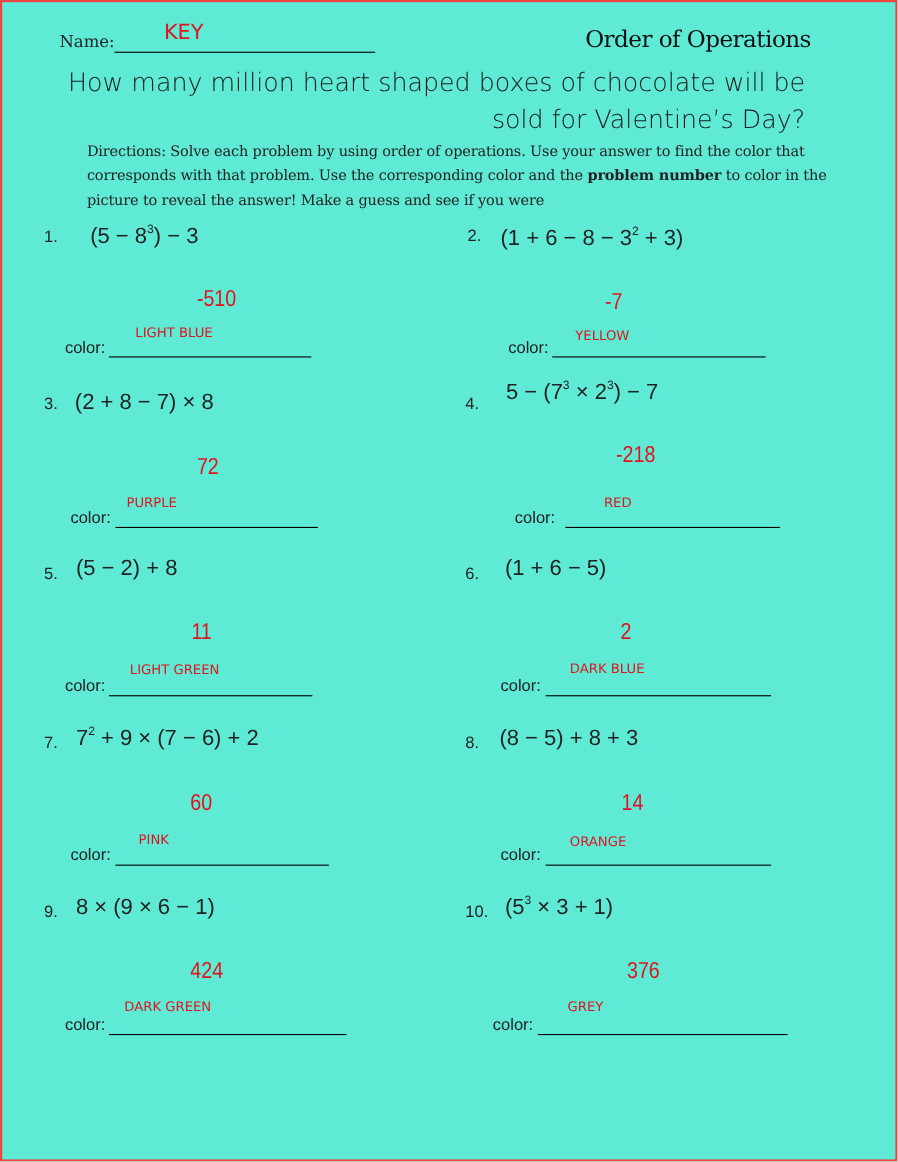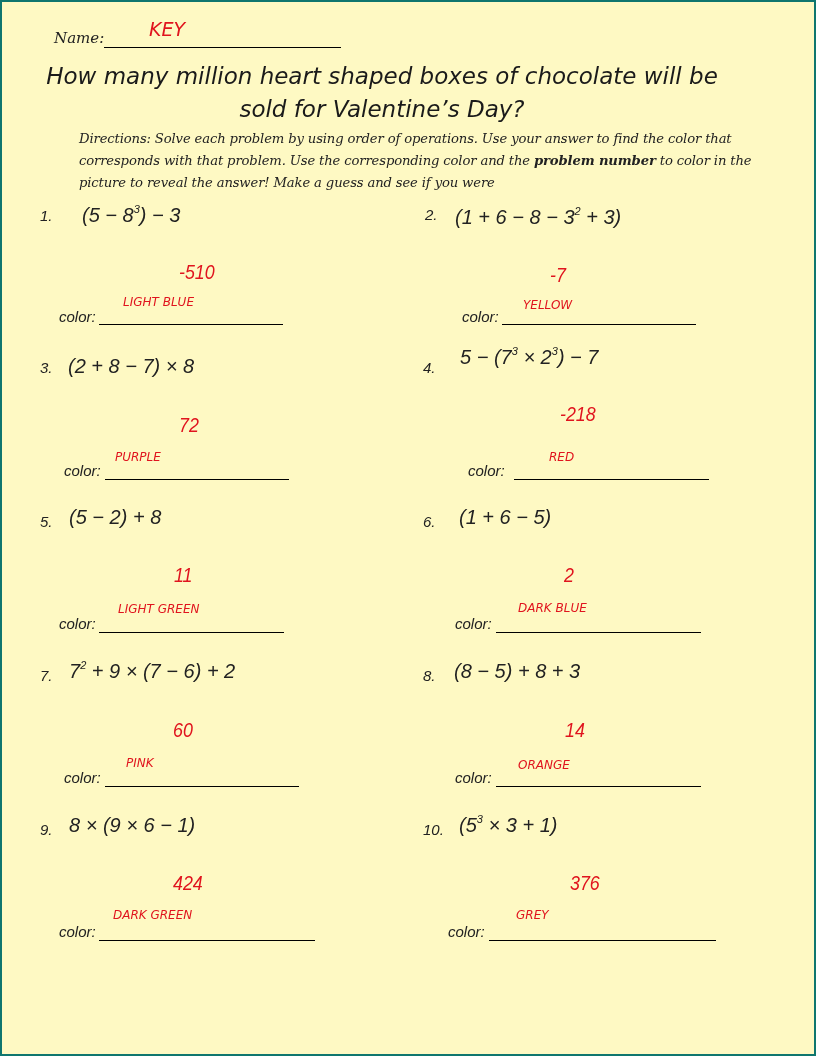--- a/index.html
+++ b/index.html
@@ -13,23 +13,22 @@
       position: relative;
       overflow: hidden;
       font-family: "Liberation Sans", sans-serif;
       color: #111;
     }
     .page {
       position: absolute;
       left: 0; top: 0;
       width: 812px;
       height: 1052px;
-      border: 2px solid #0f766e;
-      background: #fef9c3;
-      font-style: italic;
+      border: 2px solid #ef4444;
+      background: #5eead4;
     }
     .abs { position: absolute; white-space: nowrap; }
 
     
     .name-label {
       left: 52px; top: 27px;
       font-family: "DejaVu Serif", serif;
       font-size: 15px;
       color: #222;
     }
@@ -47,21 +46,21 @@
     .doc-title {
       left: 530px; top: 22px;
       font-family: "DejaVu Serif", serif;
       font-size: 21px;
       letter-spacing: -0.5px;
       color: #111;
     }
     .question {
       left: 30px; top: 58px;
       width: 700px;
-      text-align: center;
+      text-align: right;
       white-space: normal;
       font-family: "DejaVu Sans", sans-serif;
       font-size: 23px;
       line-height: 33px;
       font-weight: 300;
       color: #1a1a1a;
     }
     .directions {
       left: 38px; top: 126px;
       width: 710px;
@@ -114,20 +113,21 @@
     }
   </style>
 </head>
 <body>
 
 <div class="page">
 
   <span class="abs name-label">Name:</span>
   <div class="abs name-line"></div>
   <span class="abs name-value">KEY</span>
+  <span class="abs doc-title">Order of Operations</span>
 
   <div class="abs question">How many million heart shaped boxes of chocolate will be sold for Valentine’s Day?</div>
 
   <div class="abs directions"><span>Directions: Solve each problem by using order of operations. Use your answer to find the color that corresponds with that problem. Use the corresponding color and the </span><b>problem number</b><span> to color in the picture to reveal the answer!  Make a guess and see if you were</span></div>
 
   <div>
     <span class="abs prob-num" style="left:38px;top:205px;">1.</span>
     <span class="abs prob-expr" style="left:80px;top:202px;"><span>(5 − 8</span><sup>3</sup><span>) − 3</span></span>
     <span class="abs answer" style="left:177px;top:258px;">-510</span>
     <span class="abs color-label" style="left:57px;top:306px;">color:</span>

